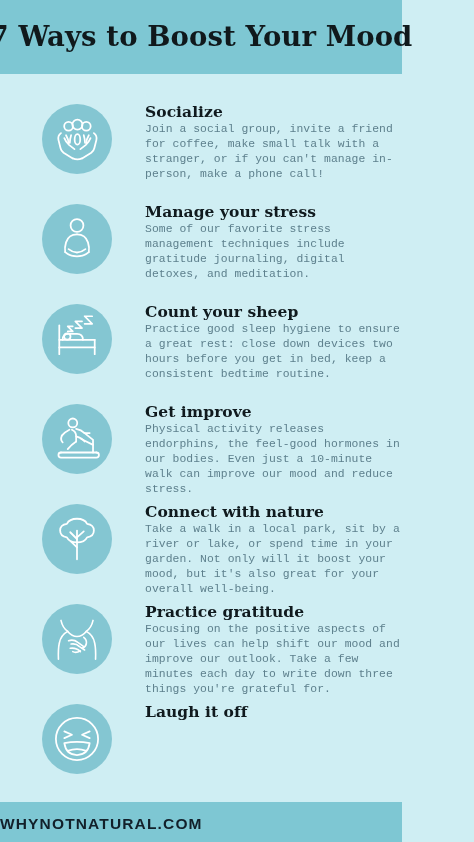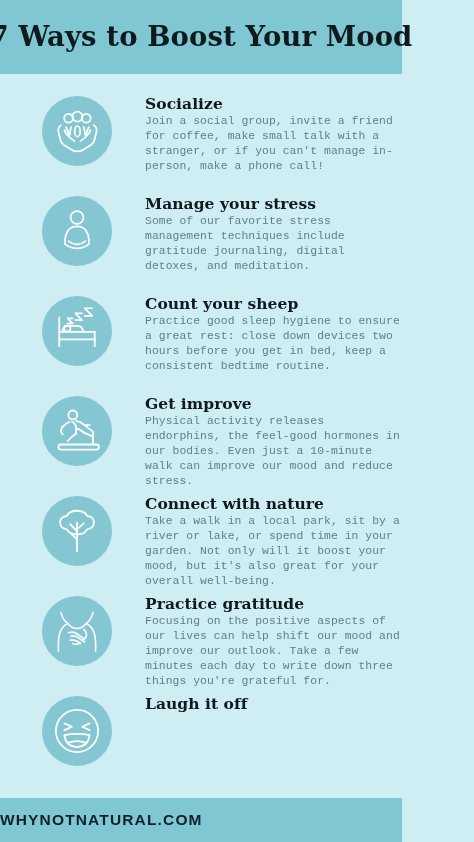--- a/index.html
+++ b/index.html
@@ -41,20 +41,21 @@
     white-space: nowrap;
     line-height: 1;
   }
 
   
   .list {
     flex: 1 1 auto;
     padding: 20px 0 0 0;
     display: flex;
     flex-direction: column;
+    margin-top: 8px;
   }
   .tip-row {
     display: flex;
     align-items: flex-start;
     height: 100px;
     flex: 0 0 100px;
     padding-left: 42px;
     box-sizing: border-box;
   }
   .icon-circle {

